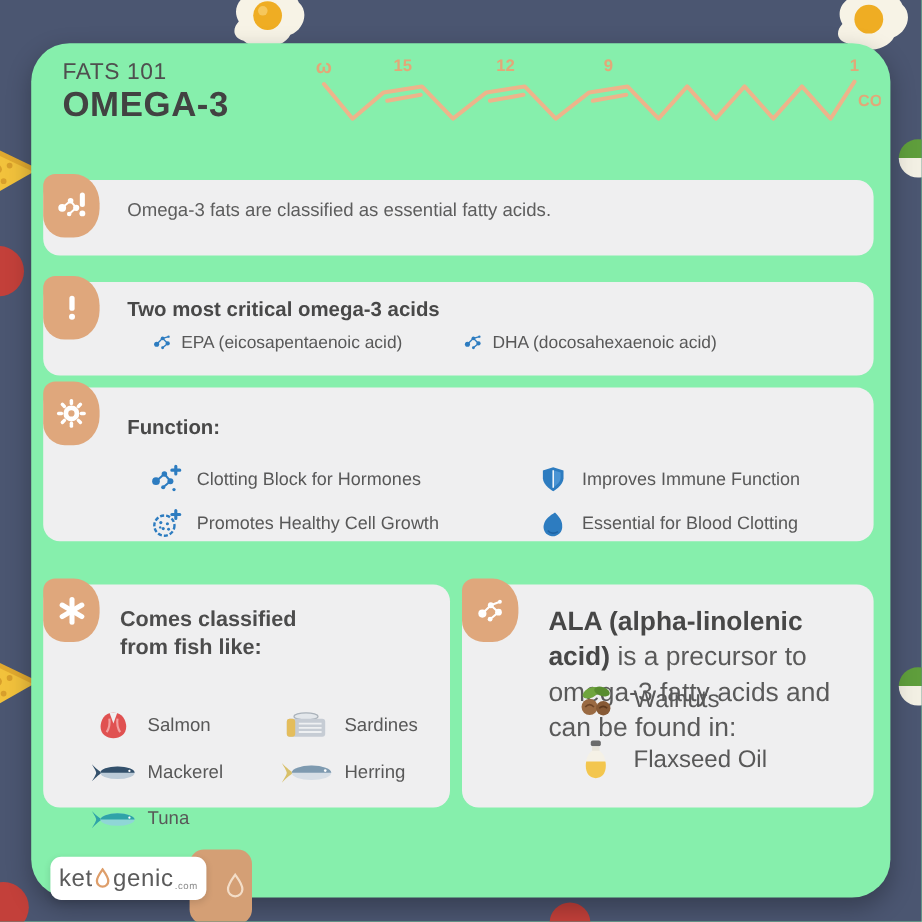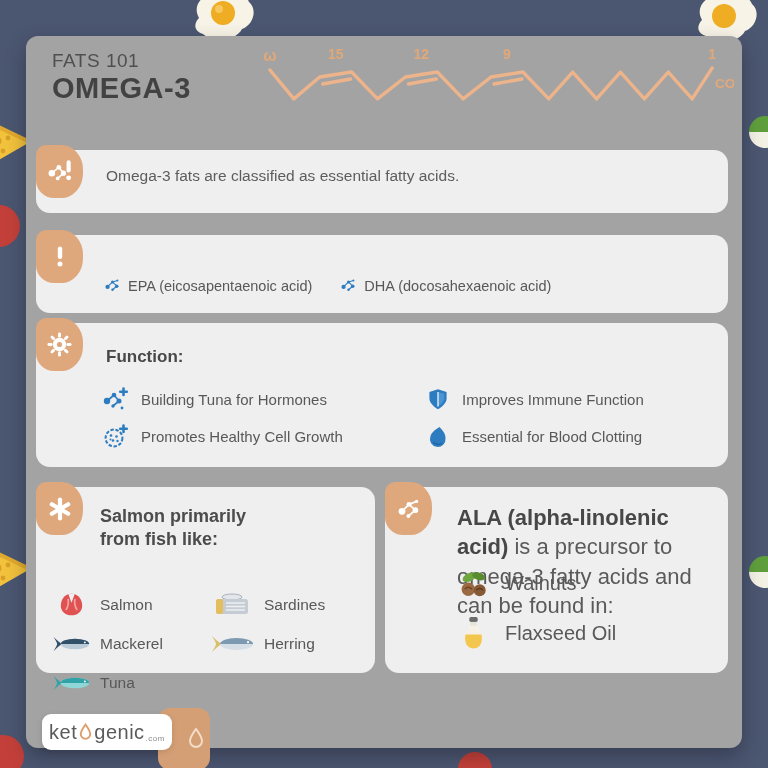--- a/index.html
+++ b/index.html
@@ -9,42 +9,42 @@
     font-family:"Liberation Sans", sans-serif;
   }
   
   .decor{position:absolute;z-index:0;}
   .greenball{width:32px;height:32px;border-radius:50%;
     background:linear-gradient(180deg,#5f9e3c 0 50%,#f3f0e4 50% 100%);}
   .tomato{border-radius:50%;background:#c3403a;}
   
   .card{
     position:absolute;left:26px;top:36px;width:716px;height:712px;
-    background:#a3a3a3;border-radius:12px;z-index:1;
+    background:#86efac;border-radius:32px;z-index:1;
     box-shadow:0 8px 20px rgba(0,0,0,.28);
   }
   .kicker{position:absolute;left:26px;top:14px;font-size:19px;letter-spacing:.5px;color:#4f4f4f;}
   .title{position:absolute;left:26px;top:36px;font-size:29px;font-weight:bold;letter-spacing:.5px;color:#424242;}
   .chain{position:absolute;right:8px;top:10px;width:478px;height:66px;}
   
   .box{position:absolute;background:#efeff0;border-radius:14px;}
   #box1{left:10px;top:114px;width:692px;height:63px;}
   #box2{left:10px;top:199px;width:692px;height:78px;}
-  #box3{left:10px;top:287px;width:692px;height:144px;}
+  #box3{left:10px;top:287px;width:692px;height:128px;}
   #box4{left:10px;top:451px;width:339px;height:186px;}
   #box5{left:359px;top:451px;width:343px;height:186px;}
   .badge{
     position:absolute;left:0;top:-5px;width:47px;height:53px;
     background:#dfa77c;border-radius:10px 46% 46% 18px;
     display:flex;align-items:center;justify-content:center;color:#fff;
   }
   .badge svg{display:block;}
   .box-title{font-weight:bold;color:#484848;font-size:17px;}
   .plain-text{color:#5d5d5d;font-size:15.5px;}
-  .item{display:flex;align-items:center;color:#585858;font-size:15px;}
+  .item{display:flex;align-items:center;color:#585858;font-size:15px;margin-left:23px;}
   .item .ic{flex:0 0 auto;display:flex;align-items:center;justify-content:center;}
   #box1 .plain-text{position:absolute;left:70px;top:0;height:51px;display:flex;align-items:center;}
   #box2 .box-title{position:absolute;left:70px;top:13px;}
   #box2 .items{position:absolute;left:68px;top:42px;display:flex;gap:28px;}
   #box2 .item{font-size:14.5px;gap:7px;}
   #box3 .box-title{position:absolute;left:70px;top:24px;}
   #box3 .grid{position:absolute;left:66px;top:58px;display:grid;
     grid-template-columns:318px 300px;grid-auto-rows:37px;column-gap:6px;}
   #box3 .item{gap:12px;}
   #box4 .box-title{position:absolute;left:64px;top:18px;font-size:18px;line-height:1.28;color:#4c4c4c;}
@@ -147,20 +147,21 @@
     <div class="plain-text">Omega-3 fats are classified as essential fatty acids.</div>
   </div>
 
   <div class="box" id="box2">
     <div class="badge">
       <svg width="26" height="26" viewBox="0 0 26 26" fill="#fff">
           <rect x="10.8" y="2.5" width="4.4" height="12.5" rx="2.2"></rect>
           <circle cx="13" cy="20" r="2.5"></circle>
         </svg>
     </div>
+    <div class="box-title">Two most critical omega-3 acids</div>
     <div class="items">
       <div class="item">
         <span class="ic">
           <svg width="17" height="17" viewBox="0 0 24 24" fill="#2d7cc0">
               <circle cx="5" cy="14" r="3"></circle>
               <circle cx="12" cy="7" r="2.2"></circle>
               <circle cx="18" cy="13" r="2.5"></circle>
               <circle cx="12" cy="18" r="1.7"></circle>
               <circle cx="19" cy="5" r="1.4"></circle>
               <g stroke="#2d7cc0" stroke-width="1.6">
@@ -222,21 +223,21 @@
               <circle cx="11" cy="20" r="1.7"></circle>
               <g stroke="#2d7cc0" stroke-width="1.7">
                 <line x1="5" y1="15" x2="12" y2="9"></line>
                 <line x1="12" y1="9" x2="17" y2="15"></line>
                 <line x1="17" y1="15" x2="11" y2="20"></line>
               </g>
               <path d="M21.5 2.5 V9 M18.2 5.8 H24.8" stroke="#2d7cc0" stroke-width="2.6" stroke-linecap="round" fill="none"></path>
               <circle cx="20" cy="22" r="1.4"></circle>
             </svg>
         </span>
-        <span>Building Tuna for Hormones</span>
+        <span>Clotting Block for Hormones</span>
       </div>
       <div class="item">
         <span class="ic">
           <svg width="24" height="25" viewBox="0 0 24 24">
               <path d="M12 1.8 L20.6 4.5 V11 C20.6 17 12 21.8 12 21.8 C12 21.8 3.4 17 3.4 11 V4.5 Z" fill="#2d7cc0"></path>
               <path d="M12 4.4 L18.2 6.3 V10.9 C18.2 15 12 18.8 12 18.8 Z" fill="#4a94d4"></path>
               <line x1="12" y1="4.4" x2="12" y2="19" stroke="#fff" stroke-width="1.2"></line>
             </svg>
         </span>
         <span>Improves Immune Function</span>
@@ -273,21 +274,21 @@
     <div class="badge">
       <svg width="26" height="26" viewBox="0 0 26 26">
           <g stroke="#fff" stroke-width="4.2" stroke-linecap="round">
             <line x1="13" y1="3.5" x2="13" y2="22.5"></line>
             <line x1="4.8" y1="8.2" x2="21.2" y2="17.8"></line>
             <line x1="21.2" y1="8.2" x2="4.8" y2="17.8"></line>
           </g>
         </svg>
     </div>
     <div class="box-title">
-      <span style="display:block">Salmon primarily</span>
+      <span style="display:block">Comes classified</span>
       <span style="display:block">from fish like:</span>
     </div>
     <div class="grid">
       <div class="item">
         <span class="ic" style="width:38px">
           <svg width="27" height="27" viewBox="0 0 24 24">
               <path d="M12 2.5 C19 2.5 21.5 9 21.5 13 C21.5 18.5 17 21.5 12 21.5 C7 21.5 2.5 18.5 2.5 13 C2.5 9 5 2.5 12 2.5 Z" fill="#e05151"></path>
               <path d="M9.2 2.8 L12 10.5 L14.8 2.8 C13 2.4 11 2.4 9.2 2.8 Z" fill="#efeff0"></path>
               <path d="M7 17 C9 14 9.5 10.5 9 7" stroke="#f2a0a0" fill="none" stroke-width="1.6"></path>
               <path d="M17 17 C15 14 14.5 10.5 15 7" stroke="#f2a0a0" fill="none" stroke-width="1.6"></path>

